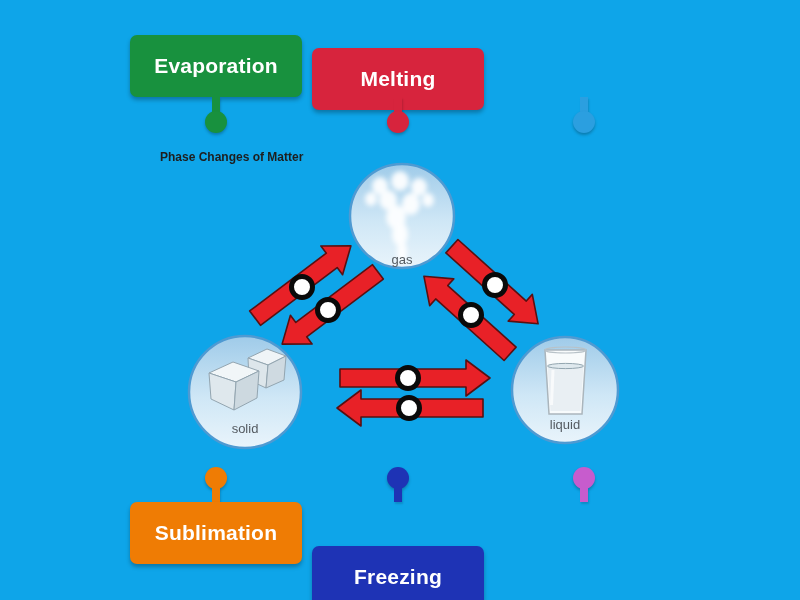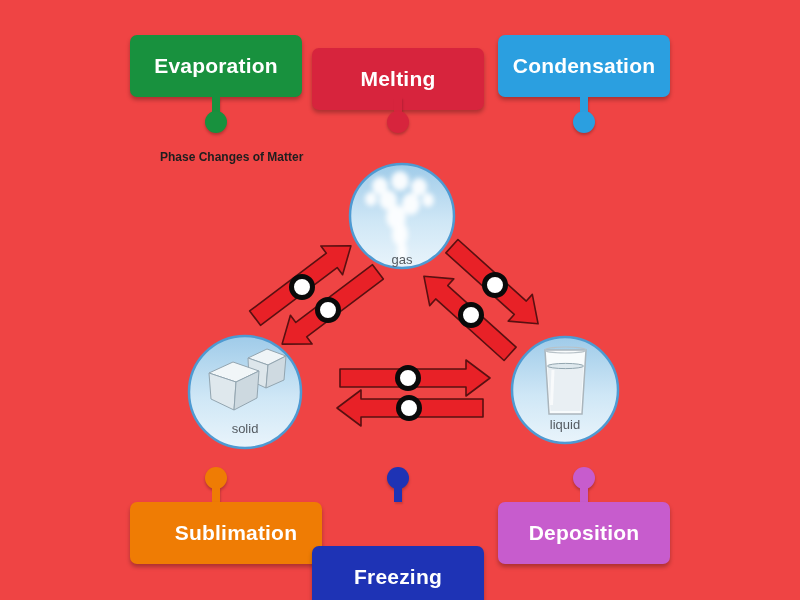--- a/index.html
+++ b/index.html
@@ -1,17 +1,17 @@
 <!DOCTYPE html>
 <html><head>
 <meta charset="utf-8">
 <style>
   html,body{margin:0;padding:0;background:#ffffff;}
   body{width:800px;height:600px;font-family:"Liberation Sans",sans-serif;overflow:hidden;}
-  .stage{position:relative;width:800px;height:600px;background:#ef4444;}
+  .stage{position:relative;width:800px;height:600px;background:#0ea5e9;}
 
   
   .tile{
     position:absolute;width:172px;height:62px;border-radius:7px;
     display:flex;align-items:center;justify-content:center;
     color:#ffffff;font-size:21px;font-weight:700;letter-spacing:.2px;
     box-shadow:0 3px 4px rgba(0,0,0,.28);cursor:grab;user-select:none;
   }
   .stem{position:absolute;width:8px;box-shadow:1px 2px 2px rgba(0,0,0,.15);}
   .pin{position:absolute;width:22px;height:22px;border-radius:50%;box-shadow:0 2px 3px rgba(0,0,0,.25);}
@@ -33,23 +33,20 @@
   </div>
   <div class="stem" style="left: 212px; top: 97px; height: 15px; background-color: rgb(24, 145, 62);"></div>
   <div class="pin" style="left: 205px; top: 111px; background-color: rgb(24, 145, 62);"></div>
 
   <div class="tile" style="left: 312px; top: 48px; background-color: rgb(215, 36, 61);">
     <span>Melting</span>
   </div>
   <div class="stem" style="left: 394px; top: 97px; height: 15px; background-color: rgb(215, 36, 61);"></div>
   <div class="pin" style="left: 387px; top: 111px; background-color: rgb(215, 36, 61);"></div>
 
-  <div class="tile" style="left: 498px; top: 35px; background-color: rgb(43, 159, 224);">
-    <span>Condensation</span>
-  </div>
   <div class="stem" style="left: 580px; top: 97px; height: 15px; background-color: rgb(43, 159, 224);"></div>
   <div class="pin" style="left: 573px; top: 111px; background-color: rgb(43, 159, 224);"></div>
 
   <div class="diagram-title">Phase Changes of Matter</div>
 
   <svg class="overlay" viewBox="0 0 800 600">
     <defs>
       <linearGradient id="circleGrad" x1="0" y1="0" x2="0" y2="1">
         <stop offset="0" stop-color="#9fcbe9"></stop>
         <stop offset="0.55" stop-color="#cfe7f6"></stop>
@@ -115,29 +112,26 @@
     <circle class="marker" cx="302" cy="287" r="10.5" style="stroke: rgb(10, 10, 10);"></circle>
     <circle class="marker" cx="328" cy="310" r="10.5" style="stroke: rgb(10, 10, 10);"></circle>
     <circle class="marker" cx="495" cy="285" r="10.5" style="stroke: rgb(10, 10, 10);"></circle>
     <circle class="marker" cx="471" cy="315" r="10.5" style="stroke: rgb(10, 10, 10);"></circle>
     <circle class="marker" cx="408" cy="378" r="10.5" style="stroke: rgb(10, 10, 10);"></circle>
     <circle class="marker" cx="409" cy="408" r="10.5" style="stroke: rgb(10, 10, 10);"></circle>
   </svg>
 
   <div class="pin" style="left: 205px; top: 467px; background-color: rgb(239, 124, 4);"></div>
   <div class="stem" style="left: 212px; top: 488px; height: 14px; background-color: rgb(239, 124, 4);"></div>
-  <div class="tile" style="left: 130px; top: 502px; background-color: rgb(239, 124, 4); padding-left: 20px;">
+  <div class="tile" style="left: 130px; top: 502px; background-color: rgb(239, 124, 4);">
     <span>Sublimation</span>
   </div>
 
   <div class="pin" style="left: 387px; top: 467px; background-color: rgb(30, 51, 181);"></div>
   <div class="stem" style="left: 394px; top: 488px; height: 14px; background-color: rgb(30, 51, 181);"></div>
   <div class="tile" style="left: 312px; top: 502px; background-color: rgb(30, 51, 181); margin-top: 44px;">
     <span>Freezing</span>
   </div>
 
   <div class="pin" style="left: 573px; top: 467px; background-color: rgb(199, 92, 205);"></div>
   <div class="stem" style="left: 580px; top: 488px; height: 14px; background-color: rgb(199, 92, 205);"></div>
-  <div class="tile" style="left: 498px; top: 502px; background-color: rgb(199, 92, 205);">
-    <span>Deposition</span>
-  </div>
 
 </div>
 
 </body></html>

